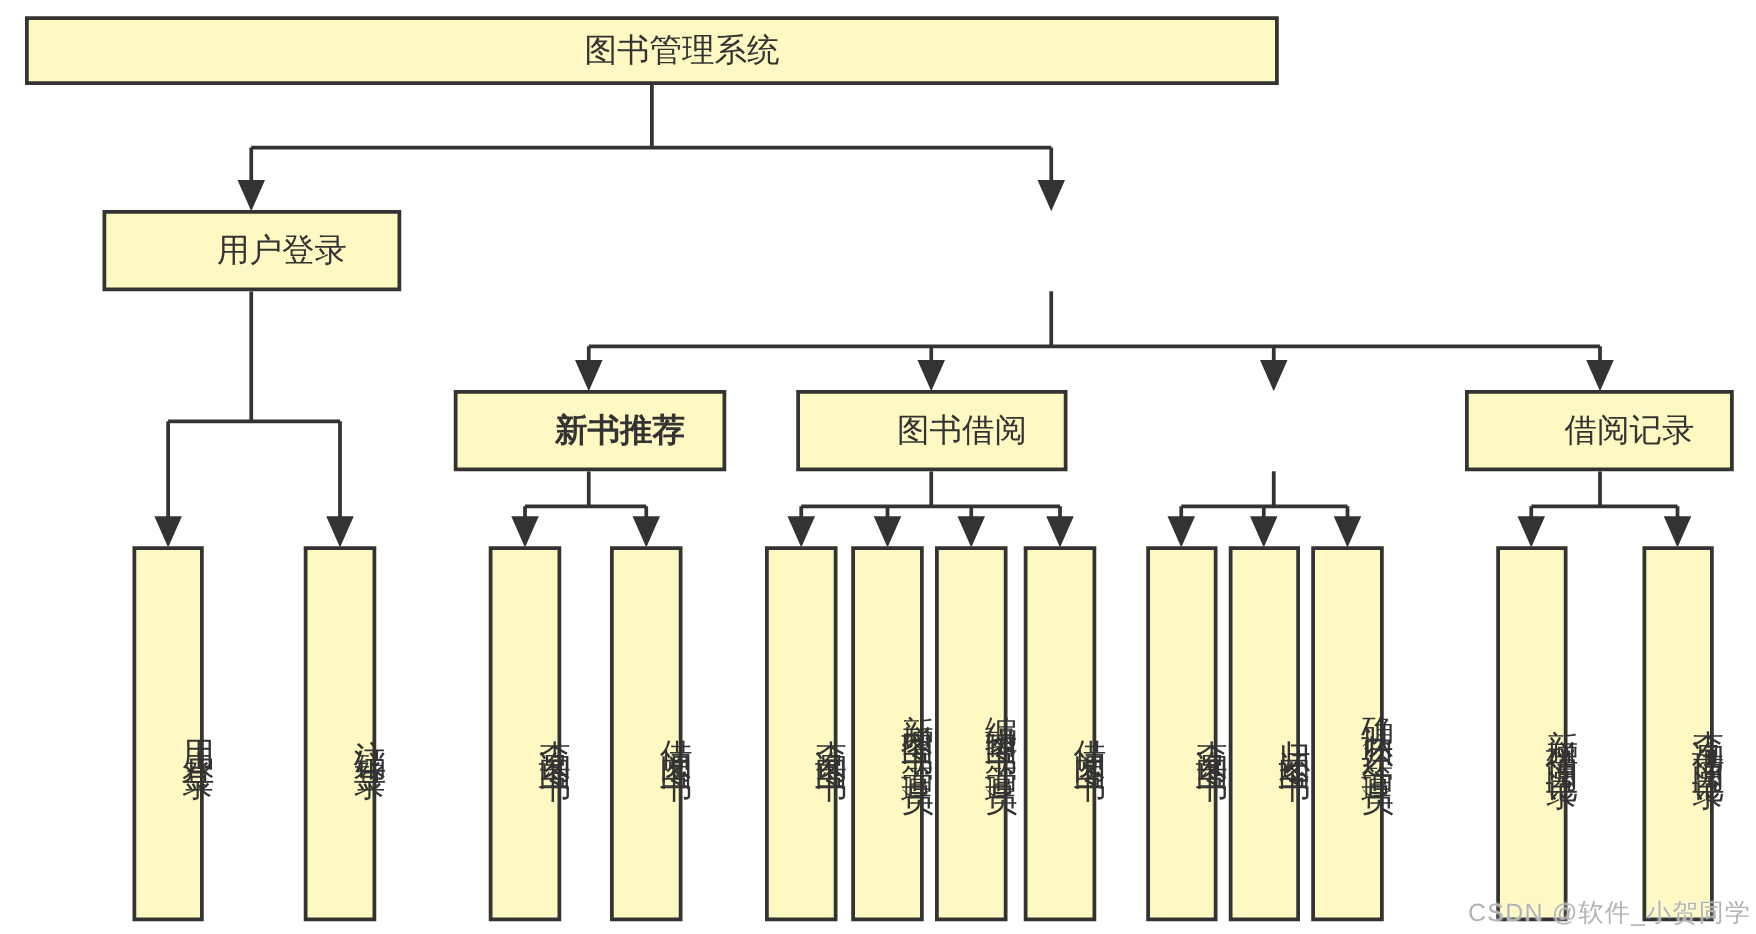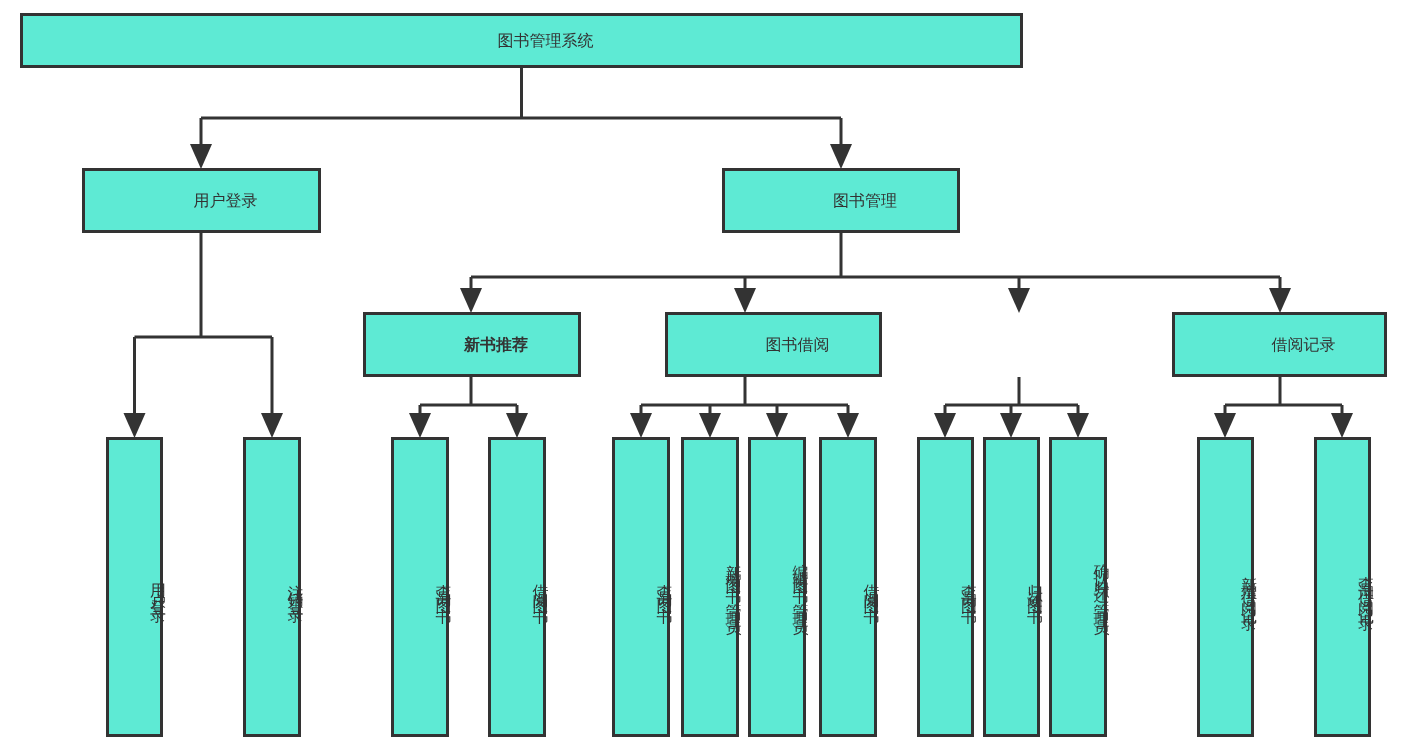--- a/index.html
+++ b/index.html
@@ -28,26 +28,26 @@
     stroke-width:3;
     fill:none;
   }
   .connectors polygon{
     fill:var(--line-color);
     stroke:none;
   }
   .box{
     position:absolute;
     border:3px solid var(--line-color);
-    background:#5eead4;
+    background:#fef9c3;
     display:flex;
     align-items:center;
     justify-content:center;
     color:var(--text-color);
-    font-size:16px;
+    font-size:26px;
     line-height:1.2;
     padding-left:48px;
   }
   .box.h{
     text-align:center;
   }
   .box.v{
     writing-mode:vertical-rl;
     text-orientation:mixed;
     letter-spacing:8px;
@@ -100,38 +100,38 @@
     <polygon points="1078,438 1067,413 1089,413"></polygon>
 
     <path d="M1280 377 V405 M1225 405 H1342 M1225 405 V414 M1342 405 V414"></path>
     <polygon points="1225,438 1214,413 1236,413"></polygon>
     <polygon points="1342,438 1331,413 1353,413"></polygon>
   </svg>
 
   <div class="box h" style="left:20px;top:13px;width:1003px;height:55px;">图书管理系统</div>
 
   <div class="box h" style="left:82px;top:168px;width:239px;height:65px;">用户登录</div>
-  <div class="box h" style="left:722px;top:168px;width:238px;height:65px;">图书管理</div>
 
   <div class="box h" style="left:363px;top:312px;width:218px;height:65px;font-weight:bold;">新书推荐</div>
-  <div class="box h" style="left:637px;top:312px;width:217px;height:65px;margin-left:28px;">图书借阅</div>
+  <div class="box h" style="left:637px;top:312px;width:217px;height:65px;">图书借阅</div>
   <div class="box h" style="left:1172px;top:312px;width:215px;height:65px;">借阅记录</div>
 
   <div class="box v" style="left:106px;top:437px;width:57px;height:300px;">用户登录</div>
   <div class="box v" style="left:243px;top:437px;width:58px;height:300px;">注销登录</div>
 
   <div class="box v" style="left:391px;top:437px;width:58px;height:300px;">查询图书</div>
   <div class="box v" style="left:488px;top:437px;width:58px;height:300px;">借阅图书</div>
 
   <div class="box v" style="left:612px;top:437px;width:58px;height:300px;">查询图书</div>
   <div class="box v" style="left:681px;top:437px;width:58px;height:300px;">新增图书（管理员）</div>
   <div class="box v" style="left:748px;top:437px;width:58px;height:300px;">编辑图书（管理员）</div>
   <div class="box v" style="left:819px;top:437px;width:58px;height:300px;">借阅图书</div>
 
   <div class="box v" style="left:917px;top:437px;width:57px;height:300px;">查询图书</div>
   <div class="box v" style="left:983px;top:437px;width:57px;height:300px;">归还图书</div>
   <div class="box v" style="left:1049px;top:437px;width:58px;height:300px;">确认归还（管理员）</div>
 
   <div class="box v" style="left:1197px;top:437px;width:57px;height:300px;">新增借阅记录</div>
   <div class="box v" style="left:1314px;top:437px;width:57px;height:300px;">查询借阅记录</div>
 
+  <div class="watermark">CSDN @软件_小贺同学</div>
 
 </div>
 
 </body></html>

